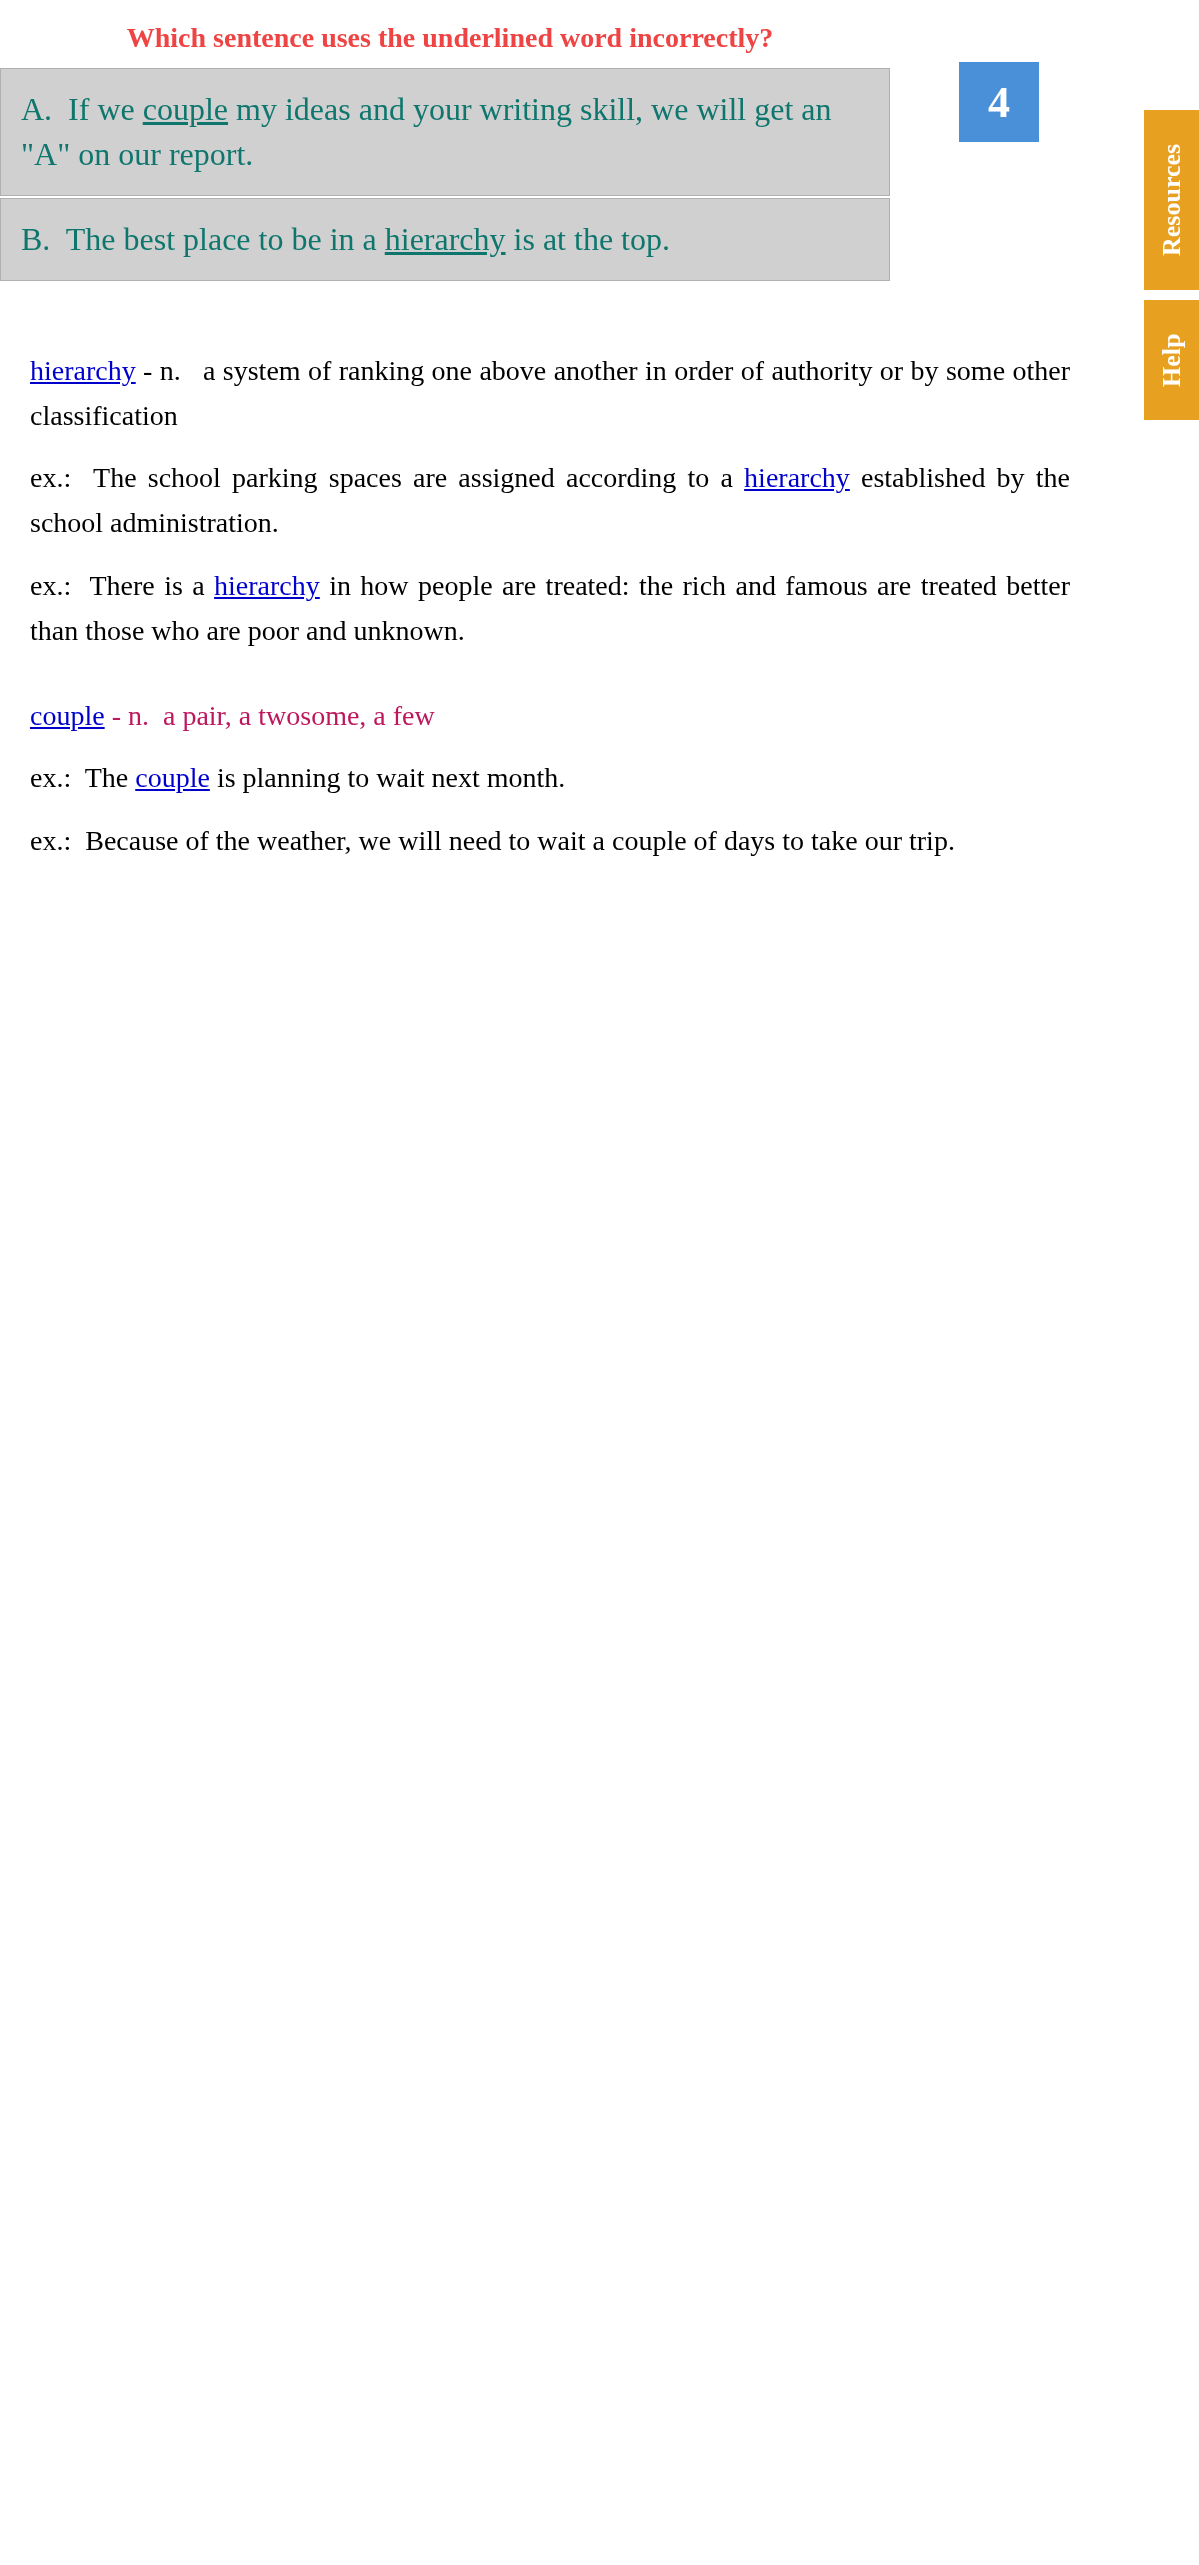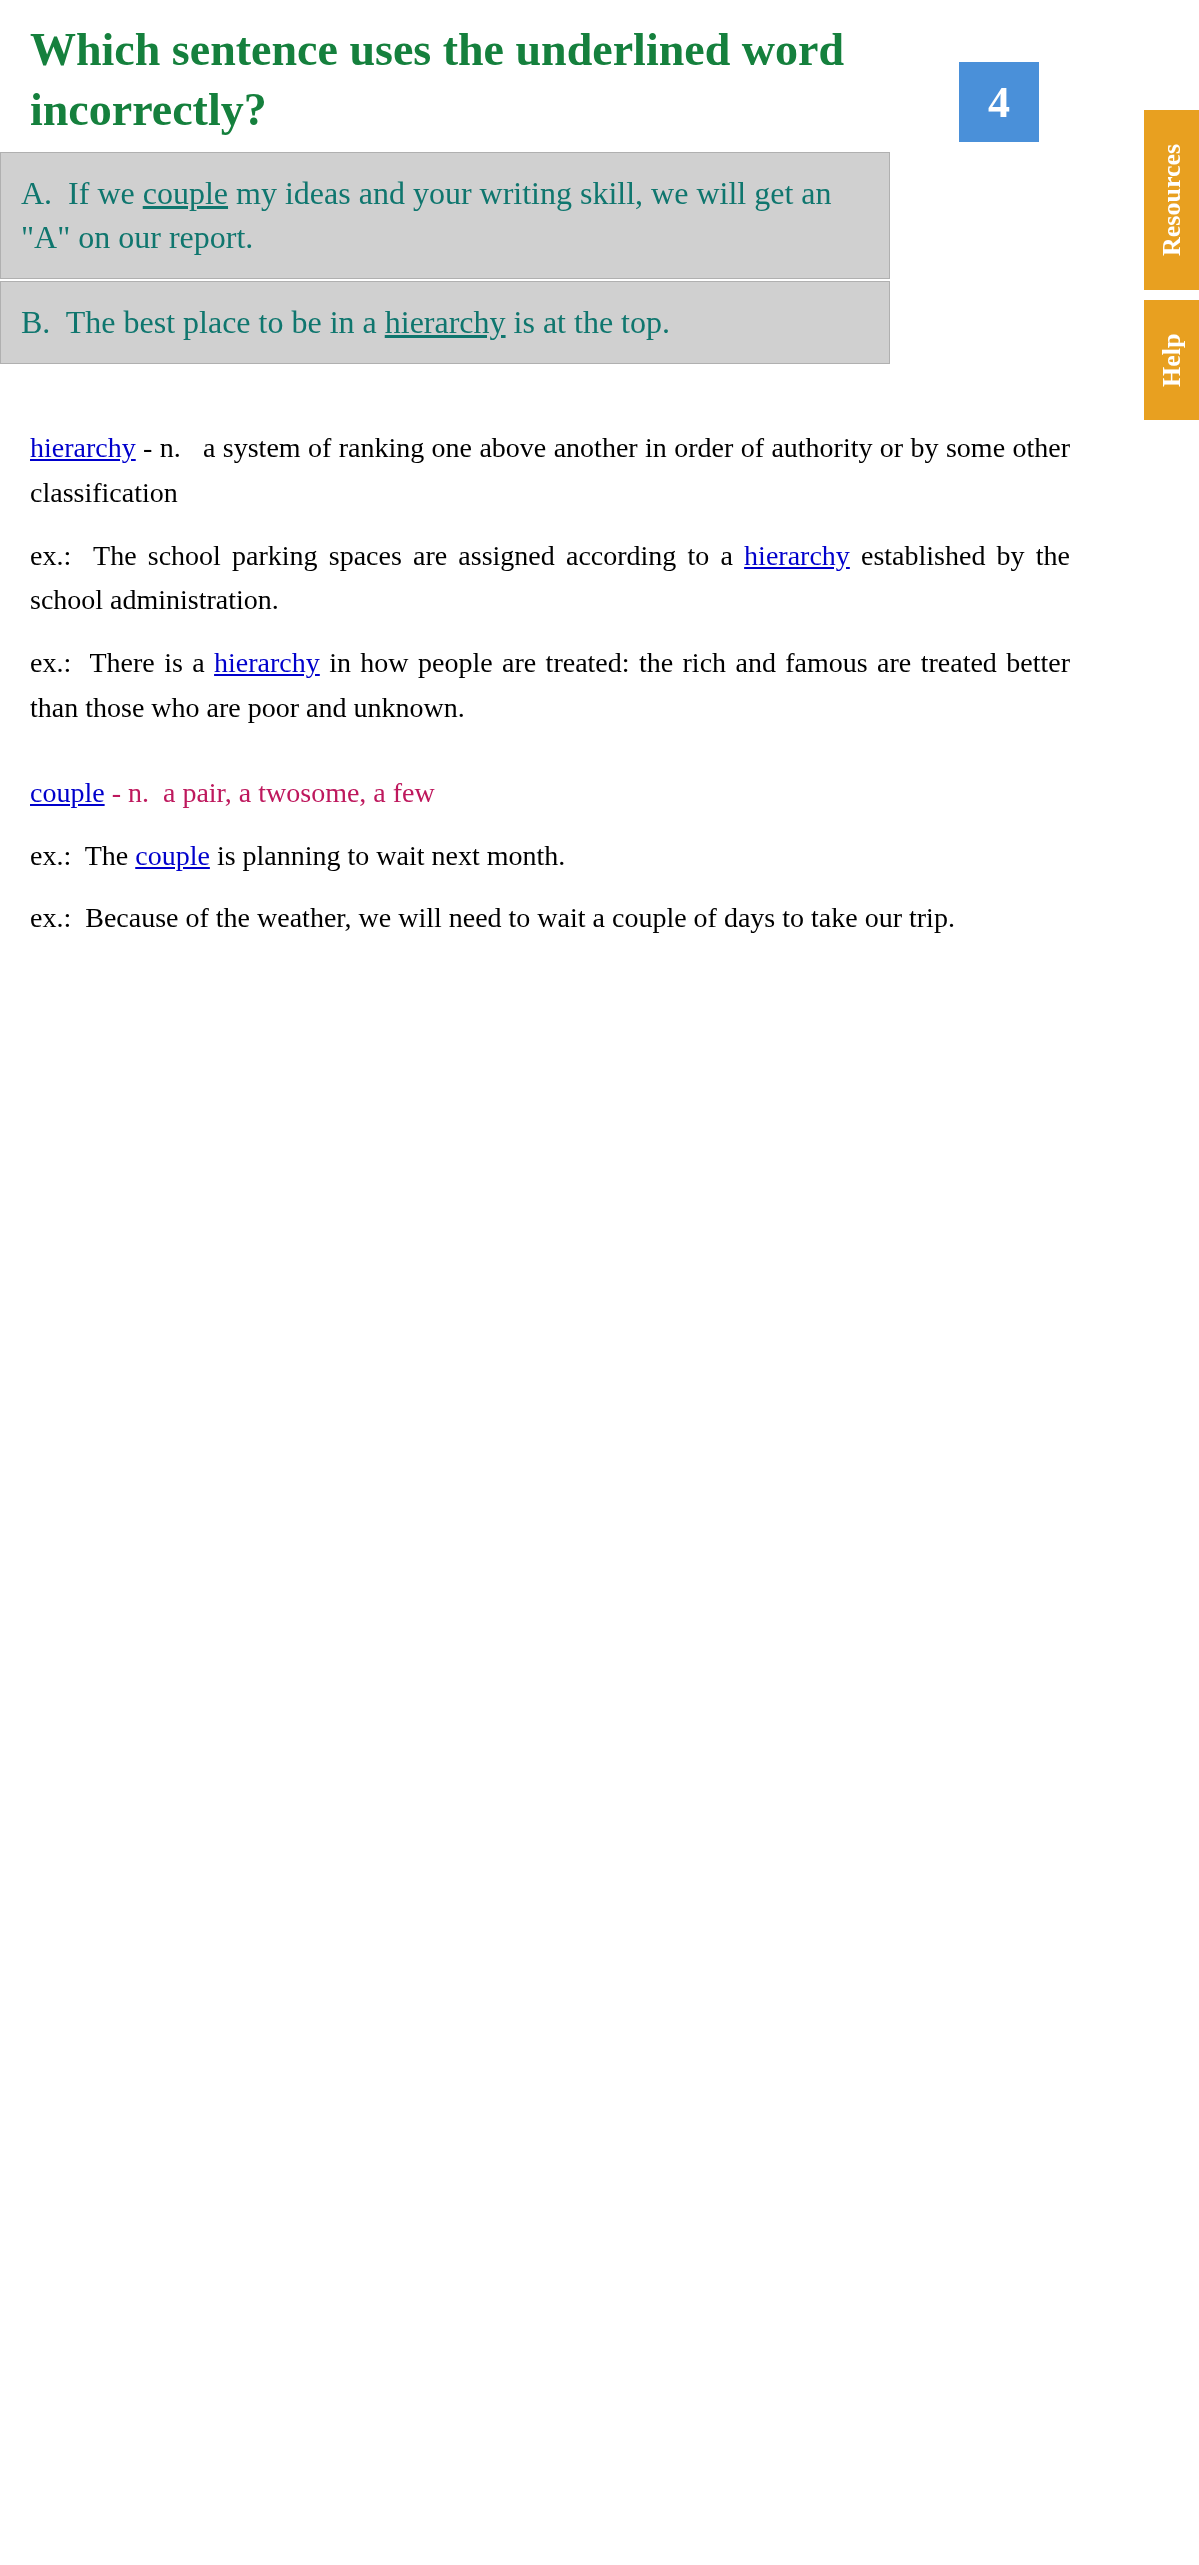--- a/index.html
+++ b/index.html
@@ -20,24 +20,24 @@
       width: 1199px;
       min-height: 2565px;
       position: relative;
       padding: 0;
     }
 
     
     .question-header {
       background-color: #ffffff;
       padding: 20px 30px 10px 30px;
-      text-align: left;
-      font-size: 46px;
-      font-weight: bold;
-      color: #15803d;
+      text-align: center;
+      font-size: 28px;
+      font-weight: bold;
+      color: #ef4444;
       line-height: 1.3;
       max-width: 900px;
     }
 
     
     .answer-choice {
       background-color: #d0d0d0;
       border: 1px solid #b0b0b0;
       padding: 18px 20px;
       margin: 2px 0;
@@ -121,20 +121,21 @@
 
     .definition-block {
       margin-bottom: 30px;
     }
 
     .definition-line {
       font-size: 28px;
       color: #000000;
       line-height: 1.6;
       text-align: justify;
+      margin-top: 6px;
     }
 
     .definition-line .word-link {
       color: #0000cc;
       text-decoration: underline;
     }
 
     .example-line {
       font-size: 28px;
       color: #000000;

